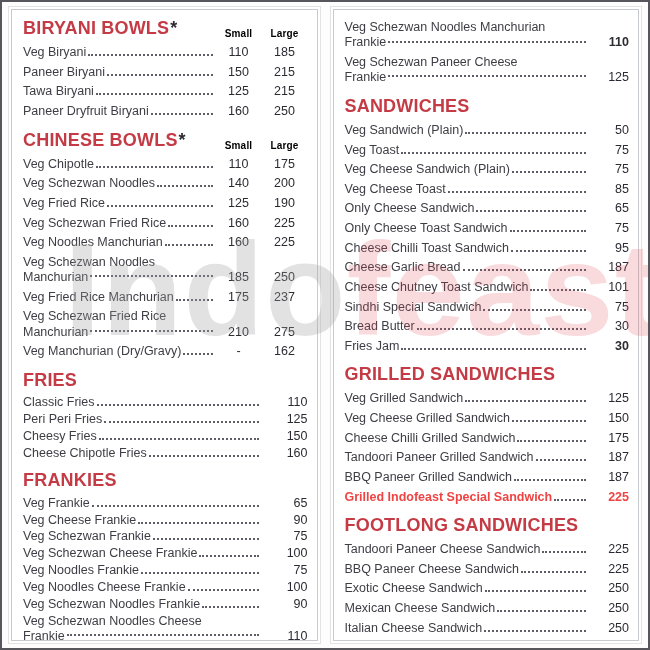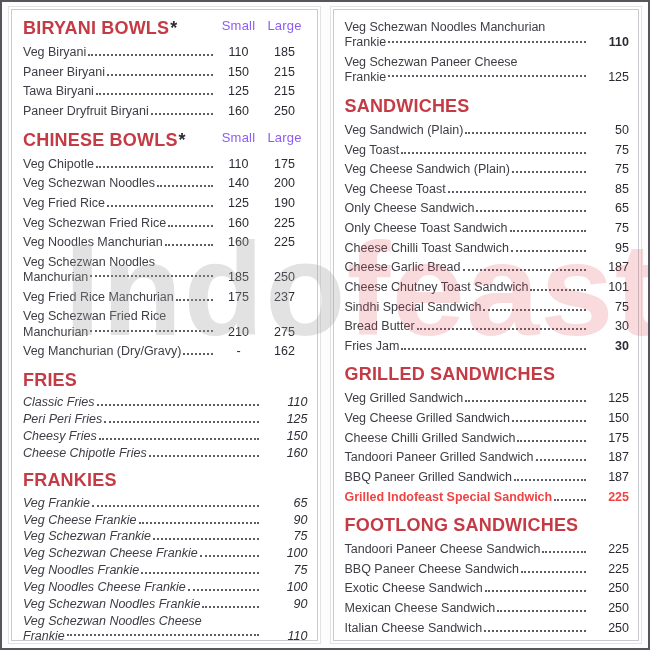--- a/index.html
+++ b/index.html
@@ -23,40 +23,40 @@
     border: 1px solid #c7cbd0;
     box-shadow: 0 0 0 2px #ffffff, 0 0 0 3px #e3e3e6;
     padding: 8px 9px 6px 11px;
     overflow: hidden;
     position: relative;
   }
 
   .section { margin-bottom: 2px; }
 
   .section-header {
-    display: flex; align-items: flex-start;
+    display: flex; align-items: flex-end;
     color: #c43b46; font-weight: 700;
     font-size: 18px; letter-spacing: 0.2px;
     margin: 8px 0 4px 0;
   }
   .section:first-child .section-header { margin-top: 0; }
   .section-header .star { color: #2d2d33; font-size: 18px; margin-left: 1px; }
   .section-header .spacer { flex: 1; }
   .section-header .col-label {
     width: 46px; text-align: center;
-    font-size: 13px; font-weight: 400; color: #8b5cf6;
+    font-size: 10px; font-weight: 700; color: #000000;
   }
 
   .row {
     display: flex; align-items: baseline;
     font-size: 12.5px; line-height: 1.22;
     color: #3d3d45;
     padding: 2.2px 0;
   }
-  .row.compact { padding: 0.8px 0; font-style: italic; }
+  .row.compact { padding: 0.8px 0; }
   .row .name { white-space: nowrap; }
   .row.bold .name, .row.bold .p { font-weight: 700; color: #ef4444; }
 
   .dots {
     flex: 1 1 auto; min-width: 8px;
     border-bottom: 2px dotted #5d5d66;
     margin: 0 3px 3px 2px;
   }
 
   .p {

